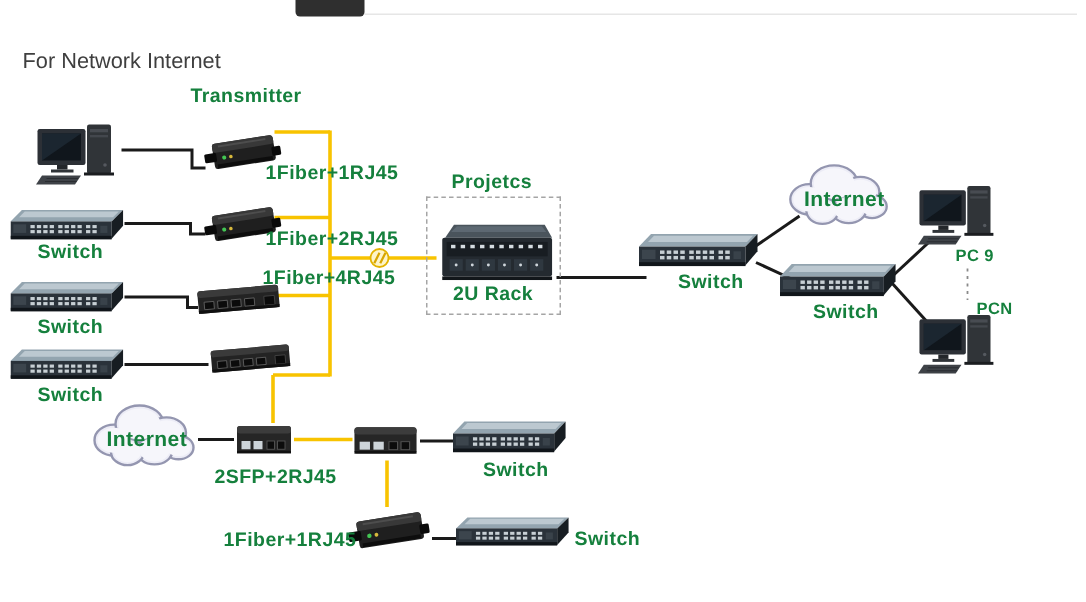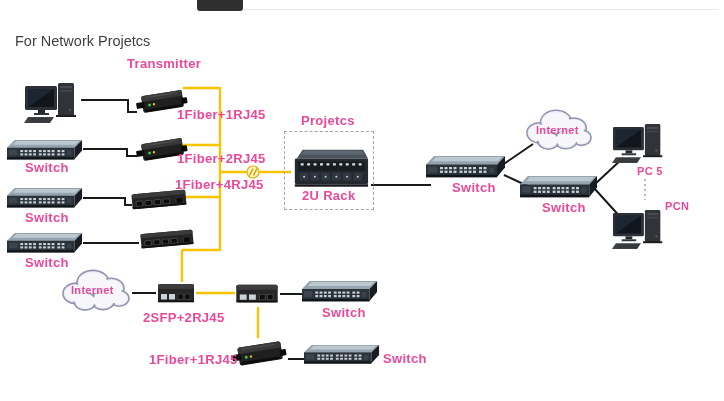--- a/index.html
+++ b/index.html
@@ -2,25 +2,25 @@
 <html><head>
 <meta charset="utf-8">
 <style>
   html,body{margin:0;padding:0;background:#fff;}
   #canvas{position:relative;width:724px;height:401px;background:#ffffff;overflow:hidden;
           font-family:"Liberation Sans",sans-serif;}
   #wires{position:absolute;left:0;top:0;z-index:1;}
   .dev{position:absolute;z-index:2;}
   .dev svg{display:block;}
   .lbl{position:absolute;z-index:3;white-space:nowrap;font:600 13px "Liberation Sans",sans-serif;
-       color:#ec4899;letter-spacing:.3px;}
+       color:#15803d;letter-spacing:.3px;}
   .title{position:absolute;z-index:3;white-space:nowrap;font:400 14.5px "Liberation Sans",sans-serif;
        color:#3f3f3f;}
   .small{font-size:11px;}
-  .med{font-size:11px;}
+  .med{font-size:14px;}
   .rackbox{position:absolute;z-index:1;border:1px dashed #a5a5a5;background:transparent;}
   .stub{position:absolute;background:#2f2f2f;border-radius:0 0 3px 3px;z-index:2;}
   .faintline{position:absolute;background:#e6e6e6;z-index:0;}
 </style>
 </head>
 <body>
 
 <div id="canvas">
 
   <svg id="wires" width="724" height="401" viewBox="0 0 724 401">
@@ -55,21 +55,21 @@
     <g>
       <circle cx="253" cy="172" r="6" fill="#FDF4C9" stroke="#E3B300" stroke-width="1.2"></circle>
       <path d="M249.5,175.5 L253,168.5" stroke="#D7A500" stroke-width="1.5" fill="none"></path>
       <path d="M253.5,175.5 L257,168.5" stroke="#D7A500" stroke-width="1.5" fill="none"></path>
     </g>
   </svg>
 
   <div class="stub" style="left:197px;top:0;width:46px;height:11px"></div>
   <div class="faintline" style="left:243px;top:9px;width:475px;height:1px"></div>
 
-  <div class="title" style="left:15px;top:33px">For Network Projetcs</div>
+  <div class="title" style="left:15px;top:33px">For Network Internet</div>
   <div class="lbl" style="left:127px;top:56px">Transmitter</div>
   <div class="lbl" style="left:301px;top:113px">Projetcs</div>
 
   <div class="dev" style="left:24px;top:82px;width:60px;height:44px">
       <svg viewBox="0 0 60 44" width="100%" height="100%" preserveAspectRatio="none">
     <rect x="34" y="1" width="16" height="33" rx="1.5" fill="#303438"></rect>
     <rect x="36" y="4" width="12" height="2.2" fill="#484c52"></rect>
     <rect x="36" y="8" width="12" height="1.6" fill="#43474d"></rect>
     <circle cx="46" cy="28" r="1.2" fill="#55595f"></circle>
     <rect x="32" y="33" width="20" height="2" fill="#1b1d20"></rect>
@@ -393,22 +393,22 @@
     <polygon points="4,7 30,7 4,25" fill="#1b2630"></polygon>
     <rect x="14" y="28" width="7" height="3" fill="#24272b"></rect>
     <rect x="10" y="31" width="15" height="2" fill="#303438"></rect>
     <polygon points="4,35 30,35 26,41 0,41" fill="#3e4247"></polygon>
     <g stroke="#2a2d31" stroke-width="0.7">
           <line x1="7" y1="37" x2="28" y2="37"></line>
           <line x1="6" y1="39" x2="27" y2="39"></line>
         </g>
       </svg>
     </div>
-  <div class="lbl small" style="left:637px;top:165px">PC 5</div>
-  <div class="lbl small" style="left:665px;top:200px">PCN</div>
+  <div class="lbl small" style="left:637px;top:165px">PC 9</div>
+  <div class="lbl small" style="left:651px;top:200px">PCN</div>
   <div class="dev" style="left:612px;top:209px;width:58px;height:43px">
       <svg viewBox="0 0 60 44" width="100%" height="100%" preserveAspectRatio="none">
     <rect x="34" y="1" width="16" height="33" rx="1.5" fill="#303438"></rect>
     <rect x="36" y="4" width="12" height="2.2" fill="#484c52"></rect>
     <rect x="36" y="8" width="12" height="1.6" fill="#43474d"></rect>
     <circle cx="46" cy="28" r="1.2" fill="#55595f"></circle>
     <rect x="32" y="33" width="20" height="2" fill="#1b1d20"></rect>
     <rect x="1" y="4" width="32" height="24" rx="1.5" fill="#2c3036"></rect>
     <rect x="4" y="7" width="26" height="18" fill="#10161c"></rect>
     <polygon points="4,7 30,7 4,25" fill="#1b2630"></polygon>

